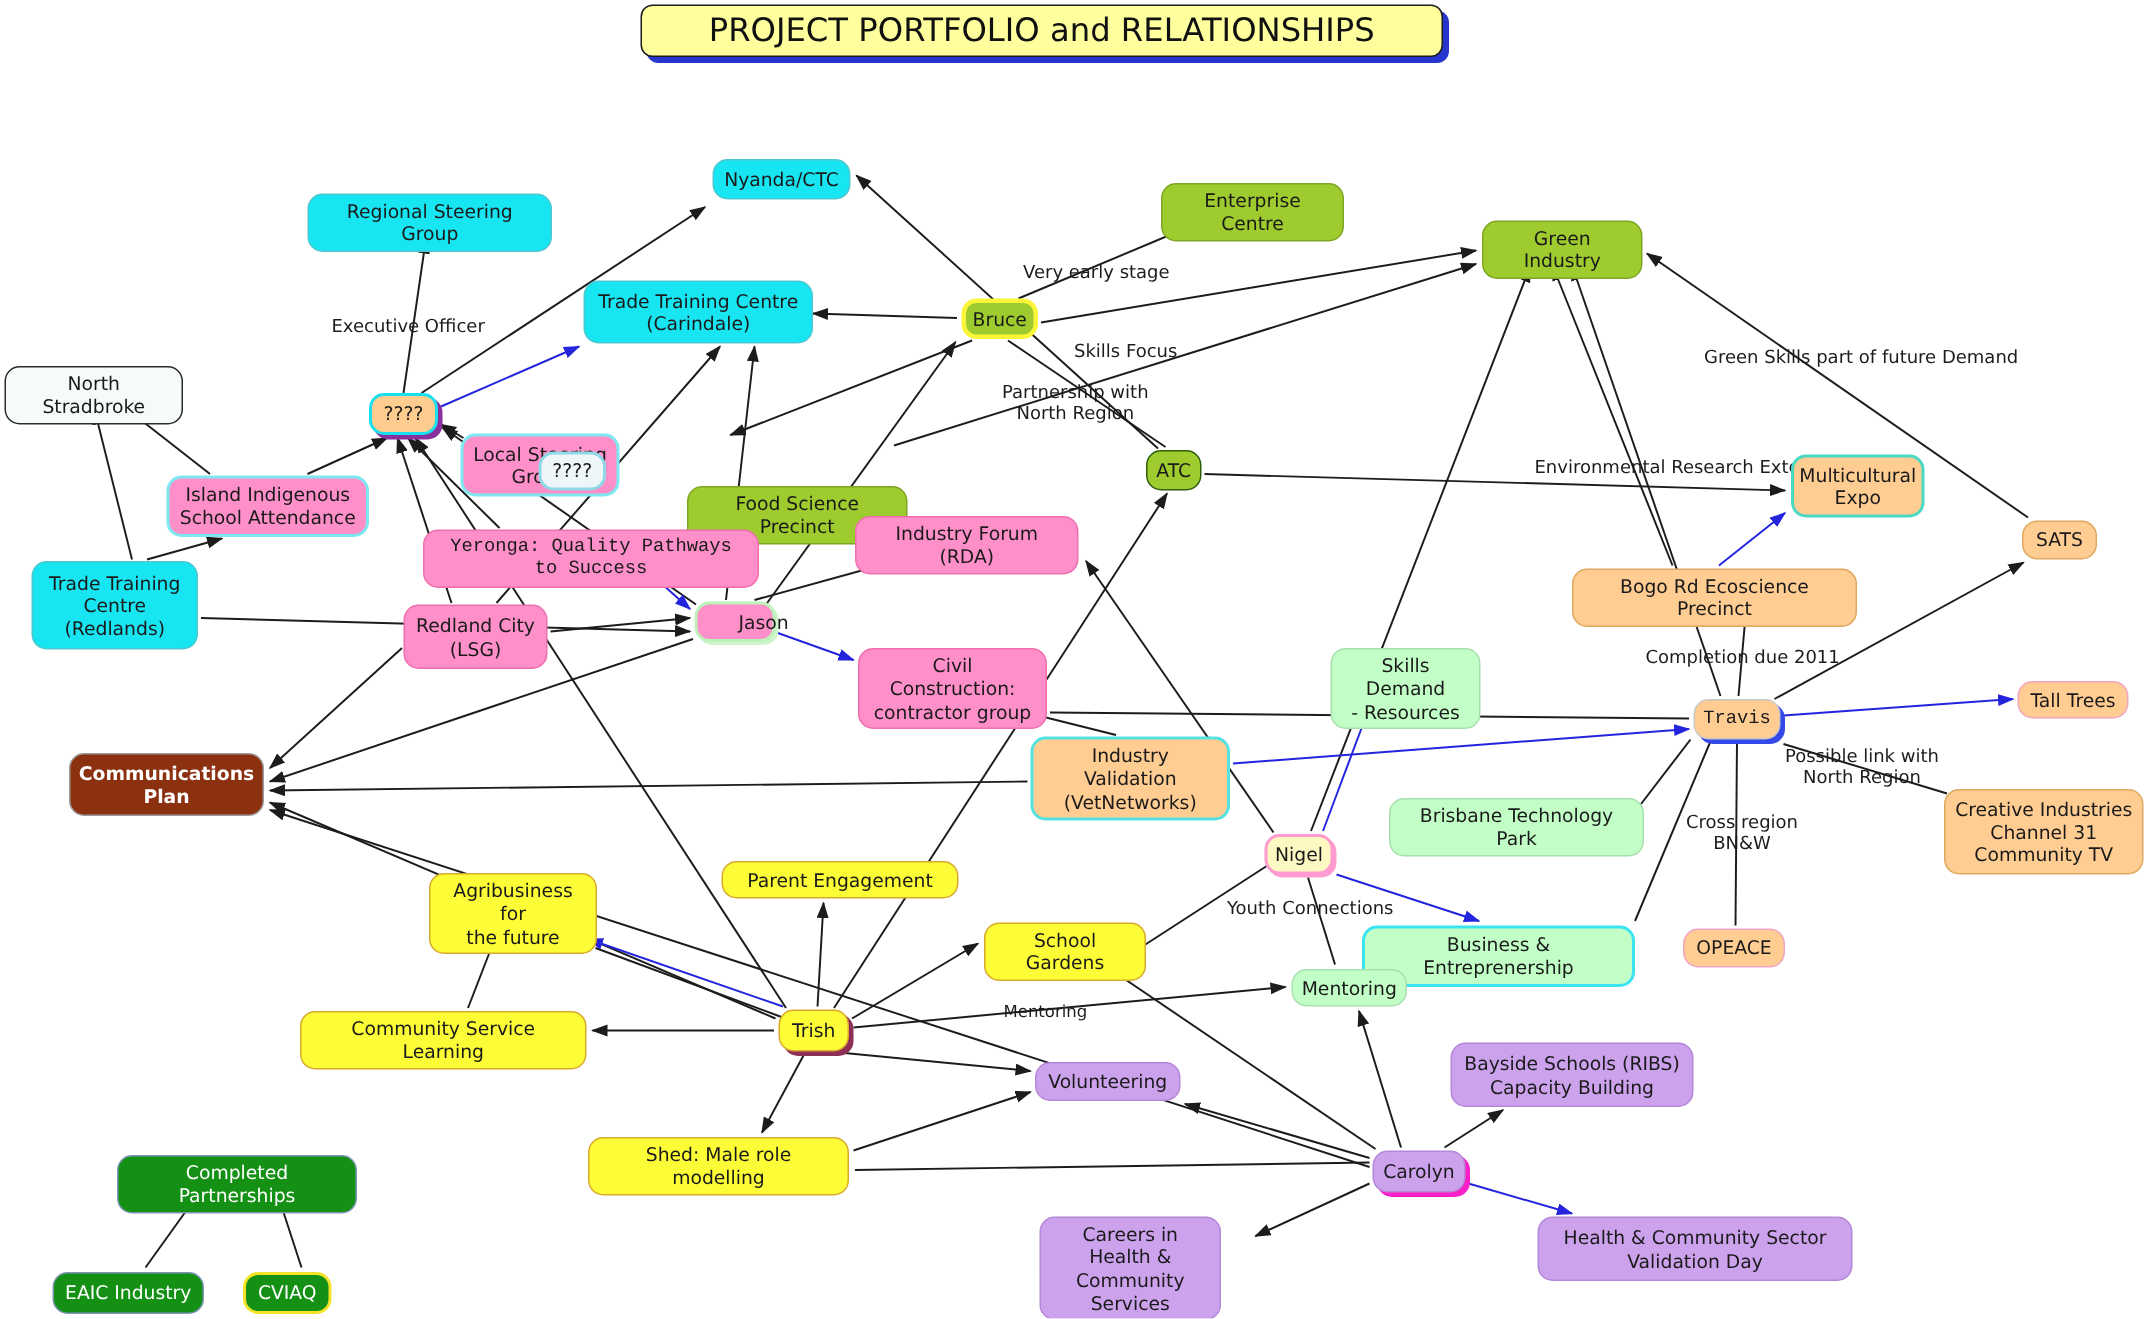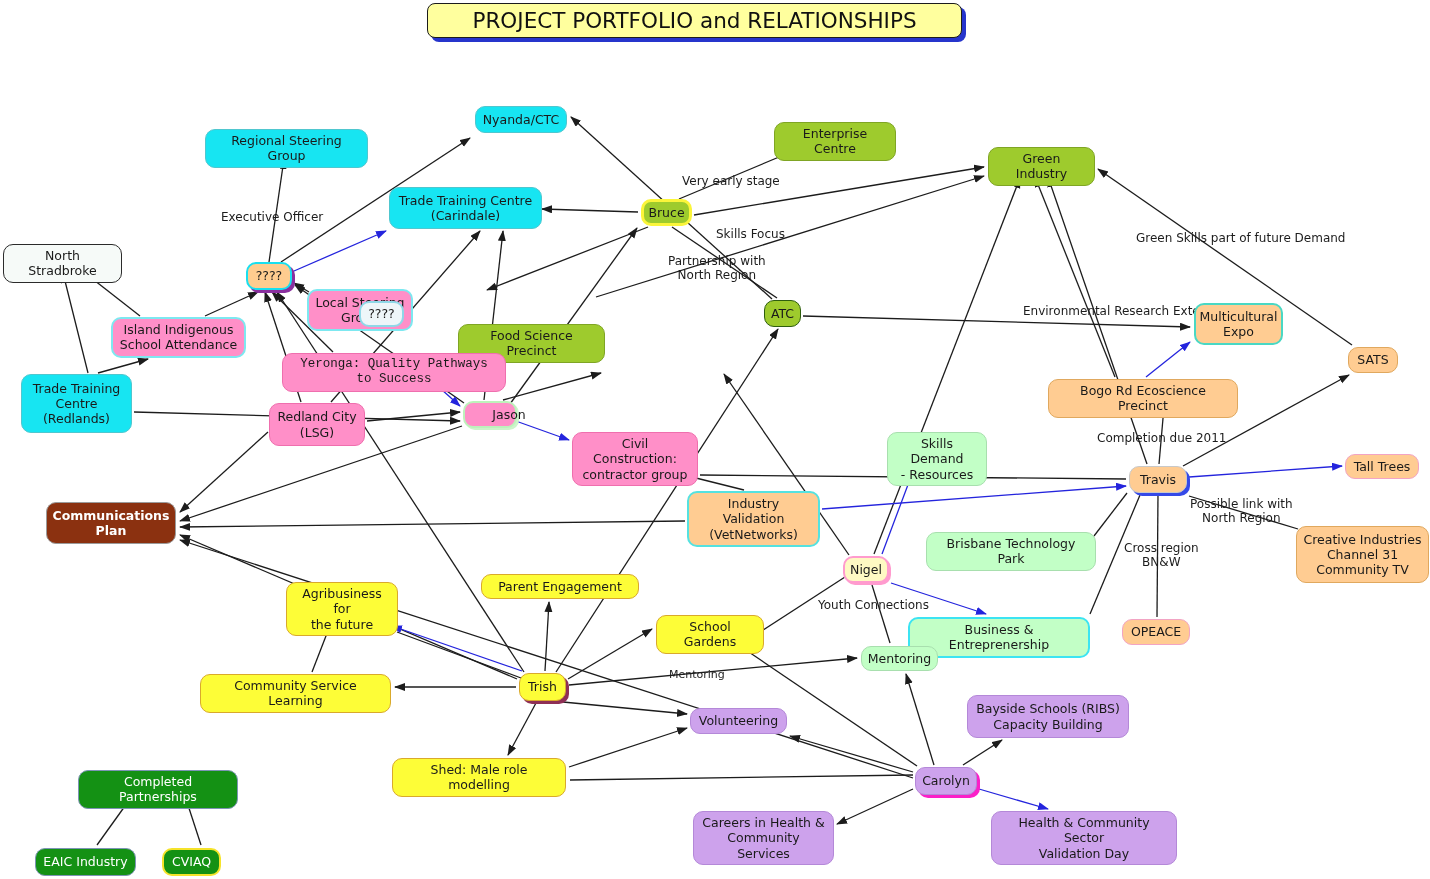--- a/index.html
+++ b/index.html
@@ -142,30 +142,31 @@
 Group</div>
     <div class="node bluewhite" style="left: 359px; top: 301px; width: 45px; min-height: 26px;">????</div>
     <div class="node olive" style="left: 458px; top: 292px; width: 147px; min-height: 27px; margin-top: 32px;">Food Science Precinct</div>
     <div class="node olive-darkb" style="left: 764px; top: 300px; width: 37px; min-height: 27px;">ATC</div>
     <div class="node orange-tealb" style="left: 1194px; top: 303px; width: 89px; min-height: 42px;">Multicultural
 Expo</div>
     <div class="node orange" style="left: 1348px; top: 347px; width: 50px; min-height: 26px;">SATS</div>
     <div class="node pink-cyanb" style="left: 111px; top: 317px; width: 135px; min-height: 40px;">Island Indigenous
 School Attendance</div>
     <div class="node pink" style="left: 282px; top: 353px; width: 224px; min-height: 27px; font-family: Liberation Mono, monospace;">Yeronga: Quality Pathways to Success</div>
+    <div class="node pink" style="left: 570px; top: 344px; width: 149px; min-height: 27px;">Industry Forum (RDA)</div>
     <div class="node orange" style="left: 1048px; top: 379px; width: 190px; min-height: 26px;">Bogo Rd Ecoscience Precinct</div>
     <div class="node cyan" style="left: 21px; top: 374px; width: 111px; min-height: 59px;">Trade Training
 Centre
 (Redlands)</div>
     <div class="node pink" style="left: 269px; top: 403px; width: 96px; min-height: 43px;">Redland City
 (LSG)</div>
     <div class="node pink-greenb" style="left: 463px; top: 401px; width: 49px; min-height: 27px;">Jason</div>
     <div class="node pink" style="left: 572px; top: 432px; width: 126px; min-height: 43px;">Civil Construction:
 contractor group</div>
-    <div class="node orange-blue" style="left: 1129px; top: 466px; width: 58px; min-height: 27px;">Travis</div>
+    <div class="node orange-blue" style="left: 1129px; top: 466px; width: 58px; min-height: 27px; font-family: Liberation Mono, monospace;">Travis</div>
     <div class="node orange-pinkb" style="left: 1345px; top: 454px; width: 74px; min-height: 25px;">Tall Trees</div>
     <div class="node lightgreen" style="left: 887px; top: 432px; width: 100px; min-height: 39px;">Skills Demand
 - Resources</div>
     <div class="node orange-cyanb" style="left: 687px; top: 491px; width: 133px; min-height: 41px;">Industry Validation
 (VetNetworks)</div>
     <div class="node maroon" style="left: 46px; top: 502px; width: 130px; min-height: 42px;">Communications
 Plan</div>
     <div class="node orange" style="left: 1296px; top: 526px; width: 133px; min-height: 57px;">Creative Industries
 Channel 31
 Community TV</div>
@@ -179,23 +180,23 @@
     <div class="node yellow" style="left: 656px; top: 615px; width: 108px; min-height: 26px;">School Gardens</div>
     <div class="node lightgreen" style="left: 861px; top: 646px; width: 77px; min-height: 25px;">Mentoring</div>
     <div class="node yellow" style="left: 200px; top: 674px; width: 191px; min-height: 26px;">Community Service Learning</div>
     <div class="node yellow-maroon" style="left: 519px; top: 673px; width: 47px; min-height: 28px;">Trish</div>
     <div class="node purple" style="left: 690px; top: 708px; width: 97px; min-height: 26px;">Volunteering</div>
     <div class="node purple" style="left: 967px; top: 695px; width: 162px; min-height: 43px;">Bayside Schools (RIBS)
 Capacity Building</div>
     <div class="node yellow" style="left: 392px; top: 758px; width: 174px; min-height: 26px;">Shed: Male role modelling</div>
     <div class="node purple-magenta" style="left: 915px; top: 767px; width: 62px; min-height: 28px;">Carolyn</div>
     <div class="node darkgreen" style="left: 78px; top: 770px; width: 160px; min-height: 27px;">Completed Partnerships</div>
-    <div class="node purple" style="left: 693px; top: 811px; width: 141px; min-height: 43px;">Careers in Health &amp;
+    <div class="node purple" style="left: 693px; top: 811px; width: 121px; min-height: 43px;">Careers in Health &amp;
 Community Services</div>
-    <div class="node purple" style="left: 991px; top: 811px; width: 186px; min-height: 43px;">Health &amp; Community Sector
+    <div class="node purple" style="left: 1025px; top: 811px; width: 210px; min-height: 43px;">Health &amp; Community Sector
 Validation Day</div>
     <div class="node darkgreen" style="left: 35px; top: 848px; width: 101px; min-height: 28px;">EAIC Industry</div>
     <div class="node darkgreen-yellowb" style="left: 162px; top: 848px; width: 59px; min-height: 28px;">CVIAQ</div>
     <div class="elabel" style="left: 221px; top: 210px;">Executive Officer</div>
     <div class="elabel" style="left: 682px; top: 174px;">Very early stage</div>
     <div class="elabel" style="left: 716px; top: 227px;">Skills Focus</div>
     <div class="elabel" style="left: 668px; top: 254px;">Partnership with
 North Region</div>
     <div class="elabel" style="left: 1136px; top: 231px;">Green Skills part of future Demand</div>
     <div class="elabel" style="left: 1023px; top: 304px;">Environmental Research Extensio</div>

